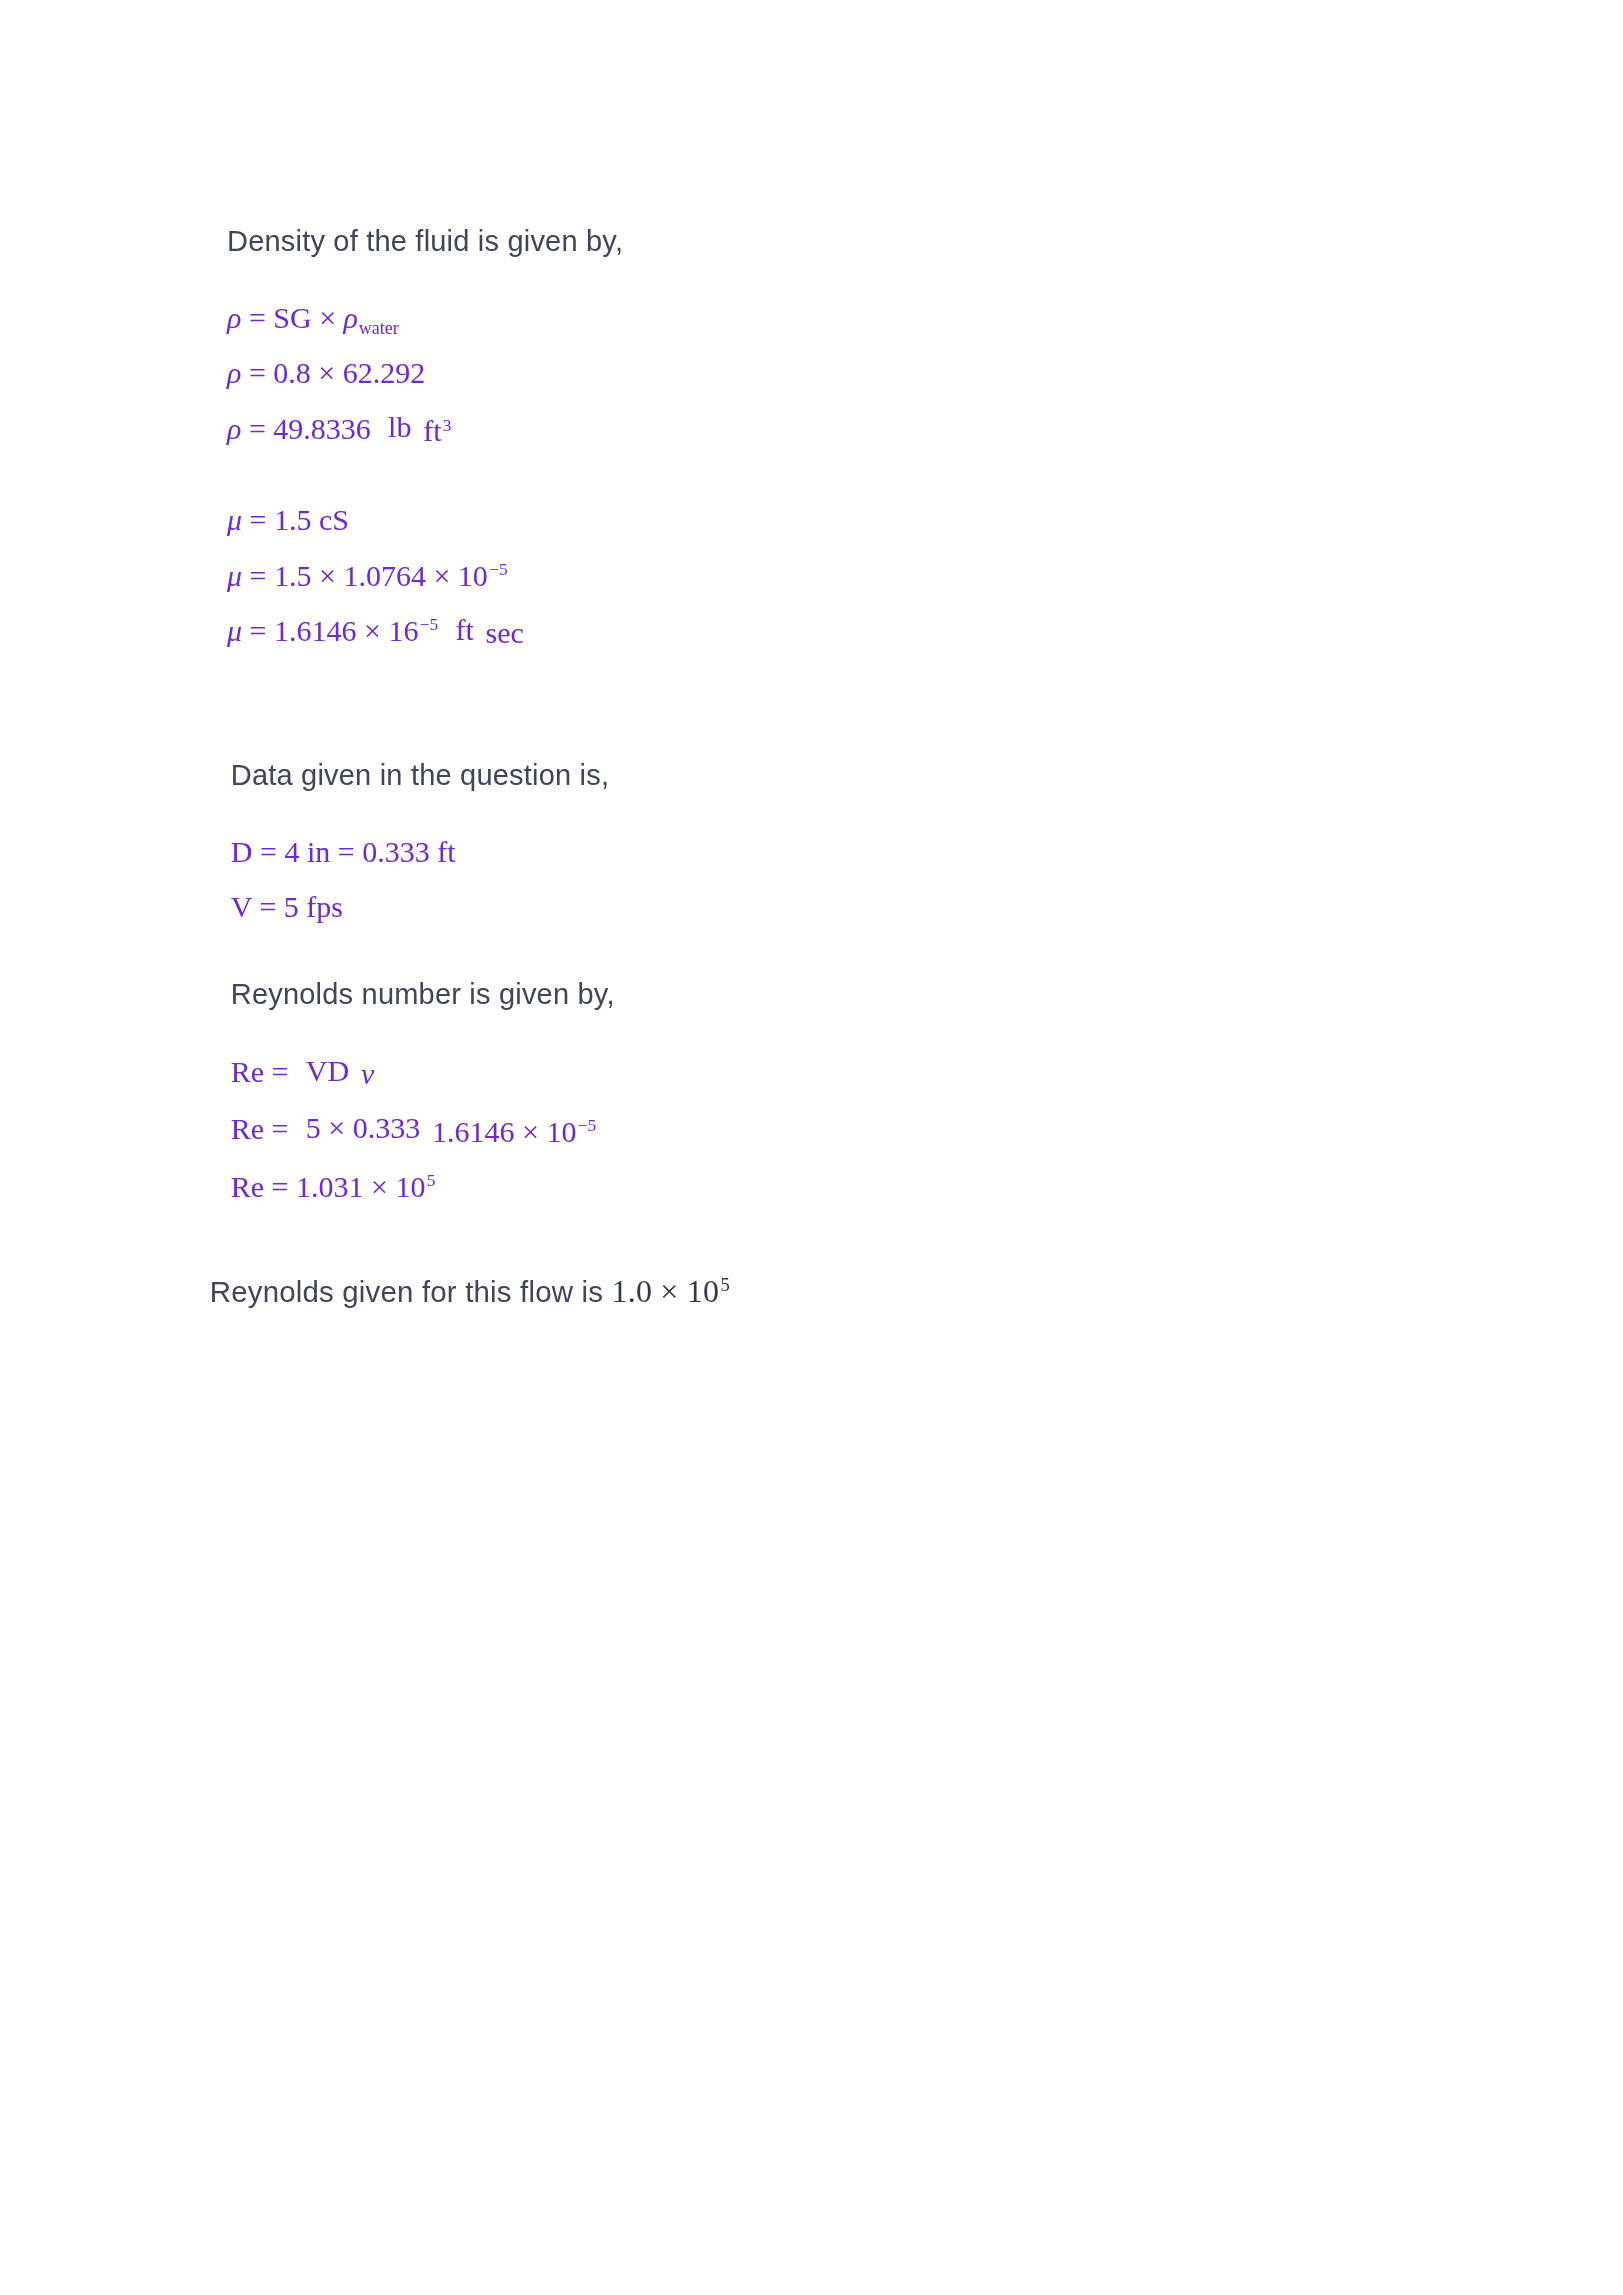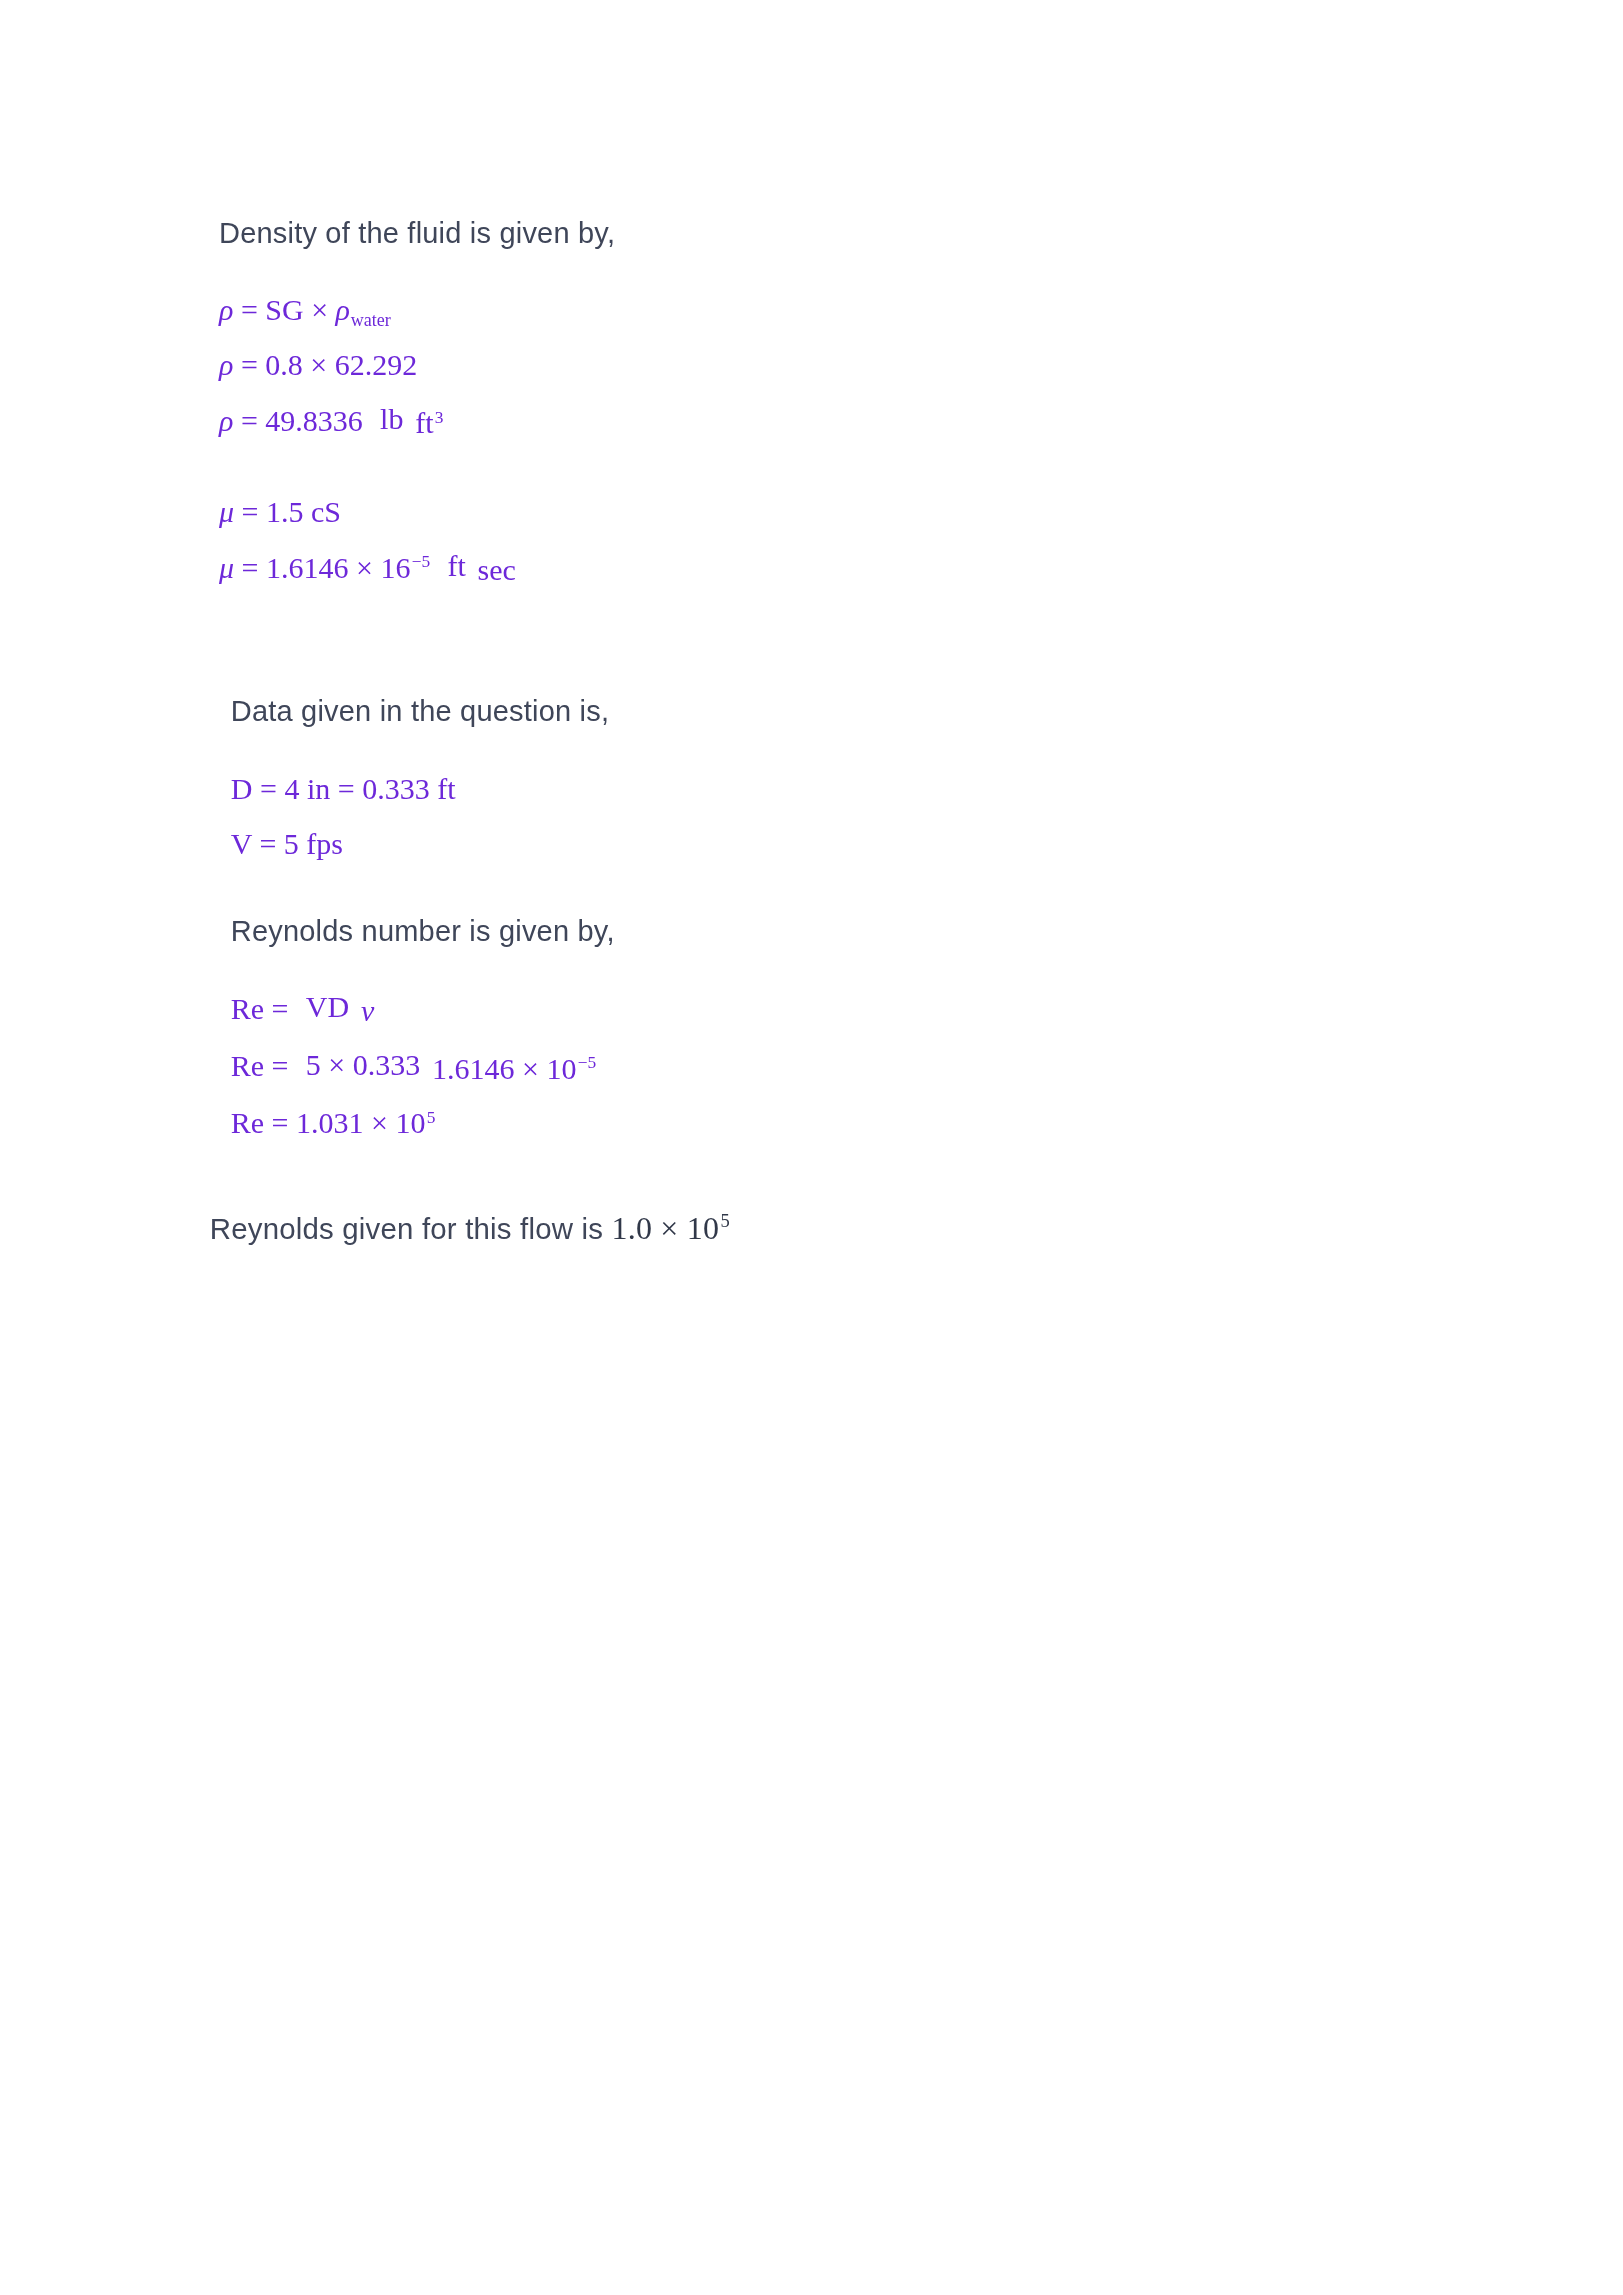--- a/index.html
+++ b/index.html
@@ -6,21 +6,21 @@
   .page{
     position:relative;
     width:1623px;
     height:2295px;
     background:#ffffff;
     box-sizing:border-box;
     padding:216px 79px 0 219px;
     font-family:"Liberation Serif", serif;
     overflow:hidden;
   }
-  .block{margin:0;}
+  .block{margin:8px;}
   .block + .block{margin-top:52px;}
   .block.extra-gap{margin-top:106px;}
   .block.indent-b{margin-left:11.8px;}
 
   .heading{
     font-family:"Liberation Sans", sans-serif;
     font-weight:400;
     font-size:29px;
     line-height:1.18;
     letter-spacing:0.2px;
@@ -96,20 +96,21 @@
     <div class="eq"><span class="mv">ρ</span><span class="mr"> = 0.8 × 62.292</span></div>
     <div class="eq"><span class="mv">ρ</span><span class="mr"> = 49.8336 </span><span class="frac">
           <span class="num"><span class="mr">lb</span></span>
           <span class="bar"></span>
           <span class="den"><span class="mr">ft</span><sup>3</sup></span>
         </span></div>
   </section>
 
   <section class="block">
     <div class="eq"><span class="mv">μ</span><span class="mr"> = 1.5 cS</span></div>
+    <div class="eq"><span class="mv">μ</span><span class="mr"> = 1.5 × 1.0764 × 10</span><sup>−5</sup></div>
     <div class="eq"><span class="mv">μ</span><span class="mr"> = 1.6146 × 16</span><sup>−5</sup><span class="mr">  </span><span class="frac">
           <span class="num"><span class="mr">ft</span></span>
           <span class="bar"></span>
           <span class="den"><span class="mr">sec</span></span>
         </span></div>
   </section>
 
   <section class="block extra-gap indent-b">
     <h2 class="heading">Data given in the question is,</h2>
     <div class="eq"><span class="mr">D = 4 in = 0.333 ft</span></div>

